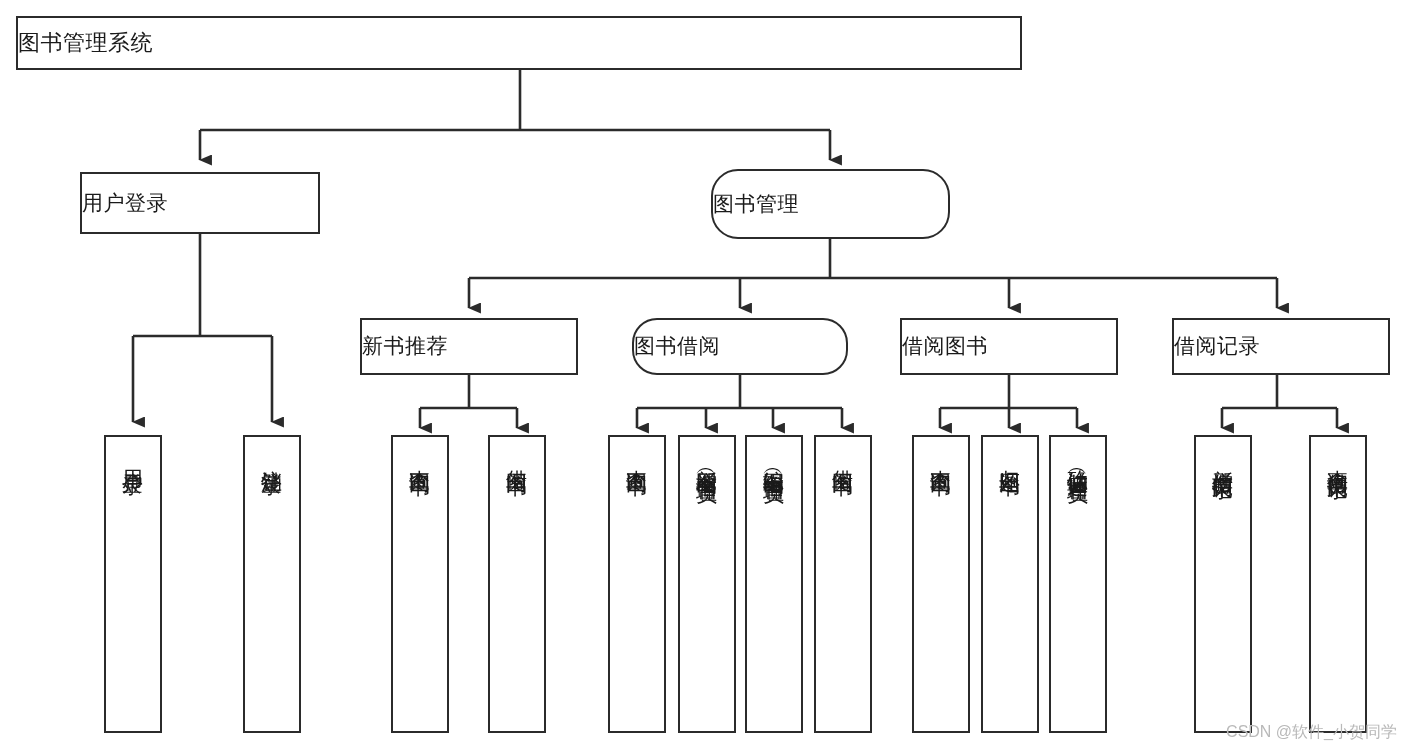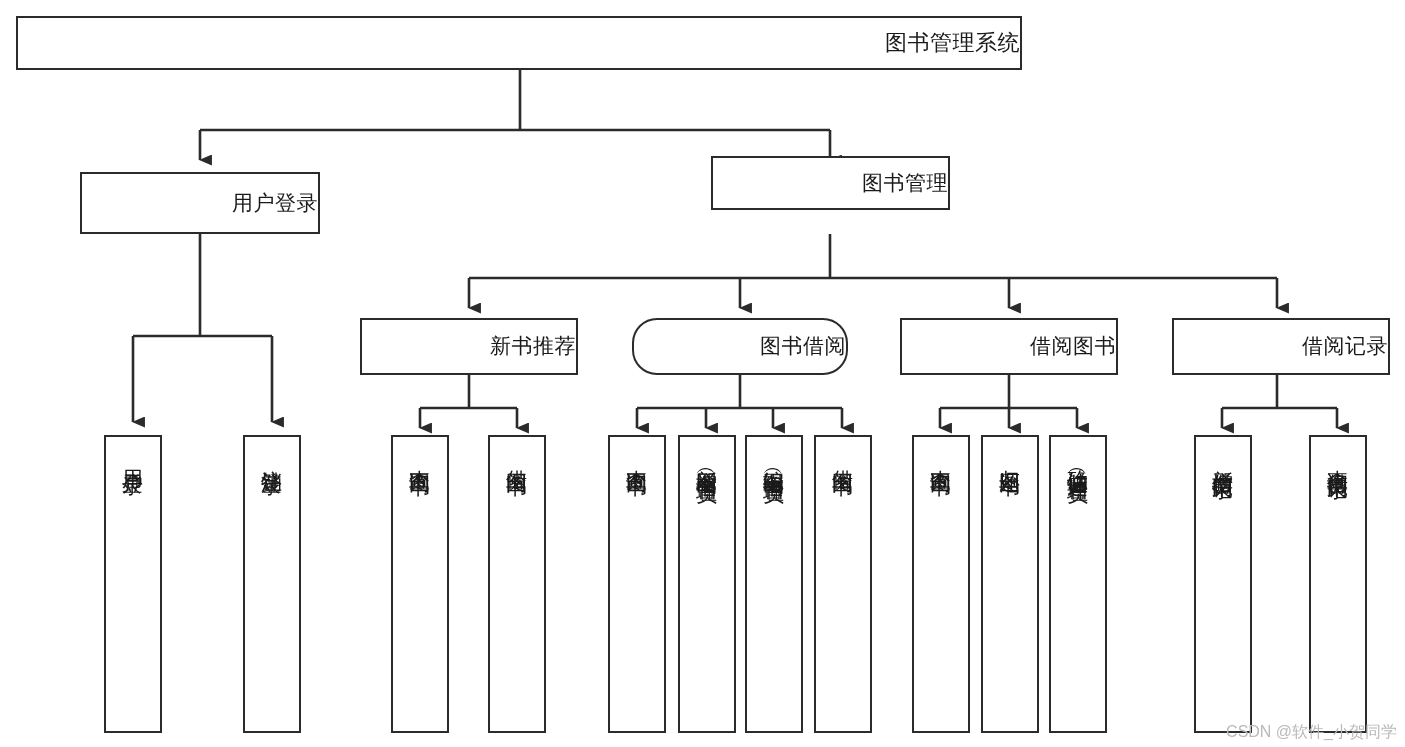--- a/index.html
+++ b/index.html
@@ -26,21 +26,21 @@
     height: 747px;
     pointer-events: none;
   }
   .node {
     position: absolute;
     box-sizing: border-box;
     background: #ffffff;
     border: 2px solid #2b2b2b;
     display: flex;
     align-items: center;
-    justify-content: flex-end;
+    justify-content: flex-start;
     z-index: 2;
   }
   .node .label {
     color: #1a1a1a;
     letter-spacing: 0.5px;
     line-height: 1.18;
     white-space: pre;
   }
   .node.horiz .label {
     font-size: 21px;
@@ -139,34 +139,34 @@
     </g>
   </svg>
 
   <div class="node root horiz" style="left:16px; top:16px; width:1006px; height:54px;">
     <span class="label">图书管理系统</span>
   </div>
 
   <div class="node horiz" style="left:80px; top:172px; width:240px; height:62px;">
     <span class="label">用户登录</span>
   </div>
-  <div class="node horiz" style="left:711px; top:156px; width:239px; height:54px;">
+  <div class="node horiz" style="left:711px; top:169px; width:239px; height:70px;border-radius:27px;">
     <span class="label">图书管理</span>
   </div>
 
   <div class="node horiz" style="left:360px; top:318px; width:218px; height:57px;">
     <span class="label">新书推荐</span>
   </div>
   <div class="node horiz" style="left:632px; top:318px; width:216px; height:57px;border-radius:25px;">
     <span class="label">图书借阅</span>
   </div>
   <div class="node horiz" style="left:900px; top:318px; width:218px; height:57px;">
     <span class="label">借阅图书</span>
   </div>
-  <div class="node horiz" style="left:1172px; top:318px; width:218px; height:57px;padding-left:26px;">
+  <div class="node horiz" style="left:1172px; top:318px; width:218px; height:57px;">
     <span class="label">借阅记录</span>
   </div>
 
   <div class="node vert" style="left:104px; top:435px; width:58px; height:298px;">
     <span class="label">用户登录</span>
   </div>
   <div class="node vert" style="left:243px; top:435px; width:58px; height:298px;">
     <span class="label">注销登录</span>
   </div>
 

